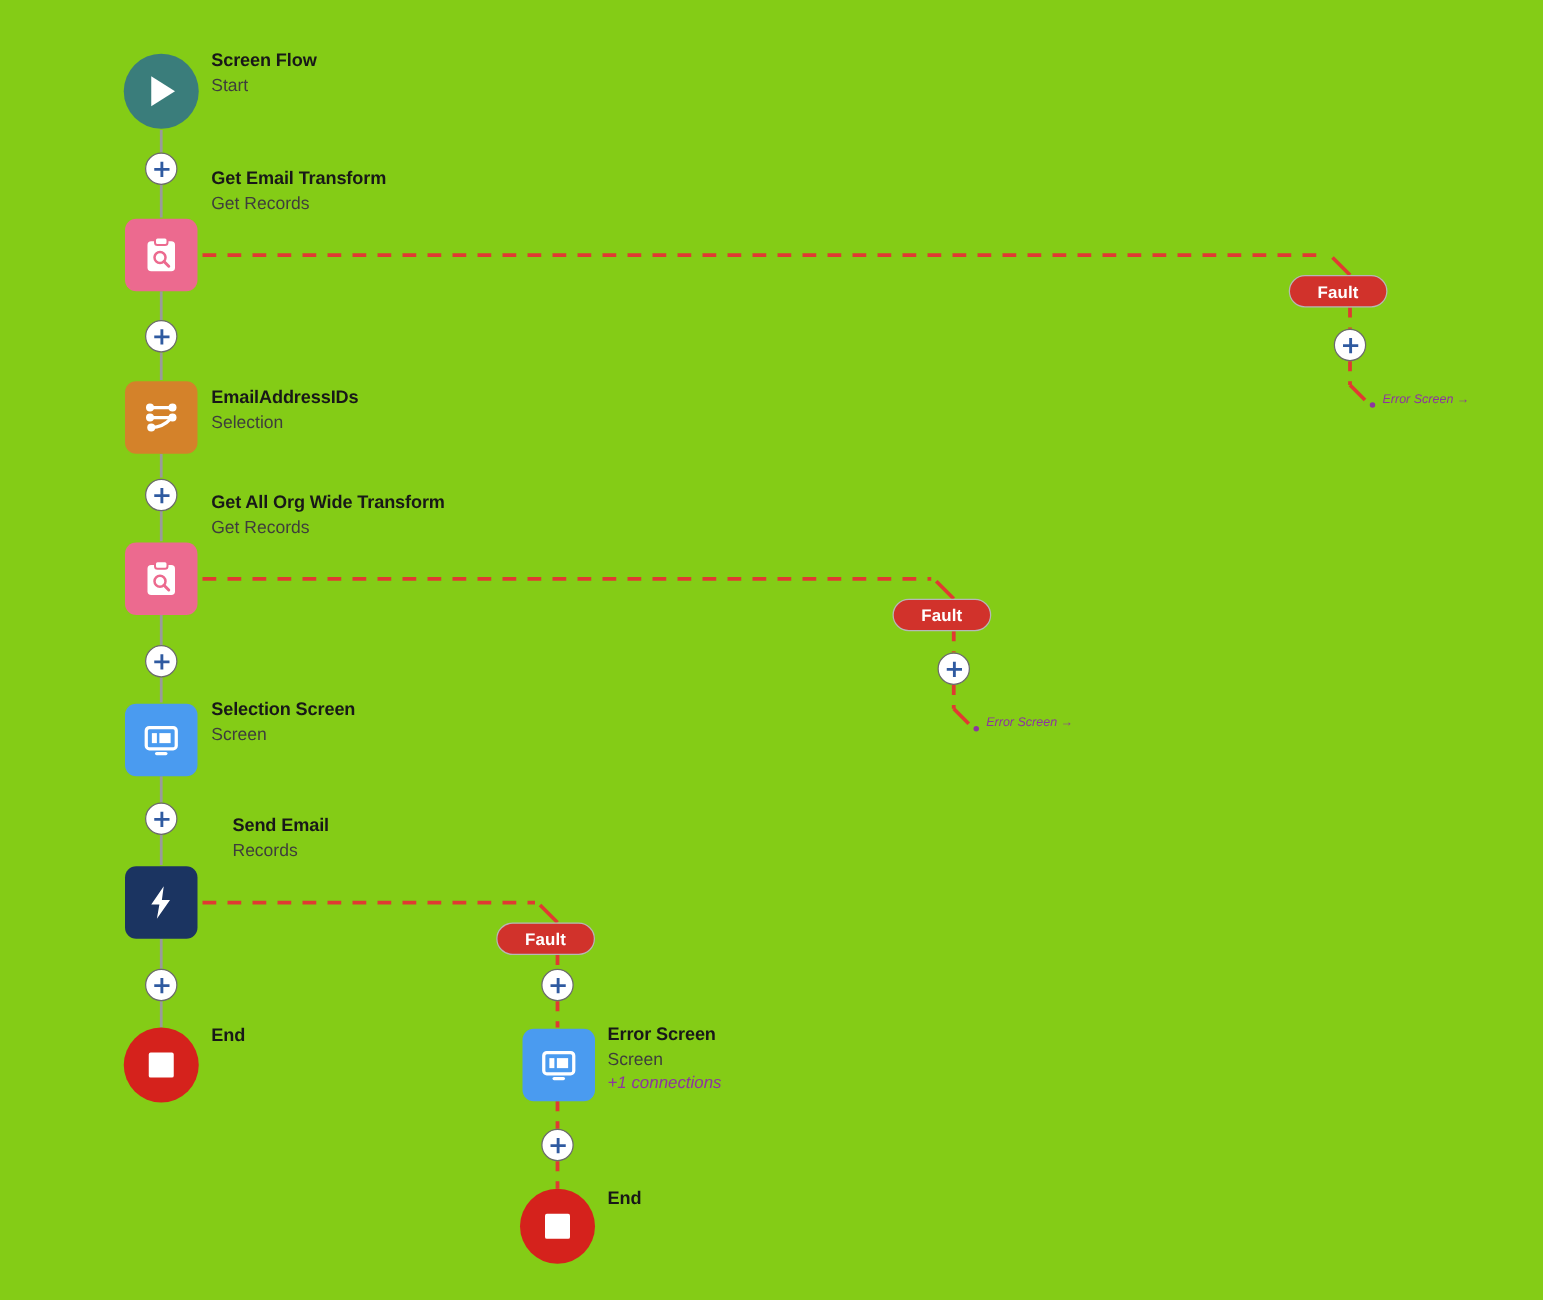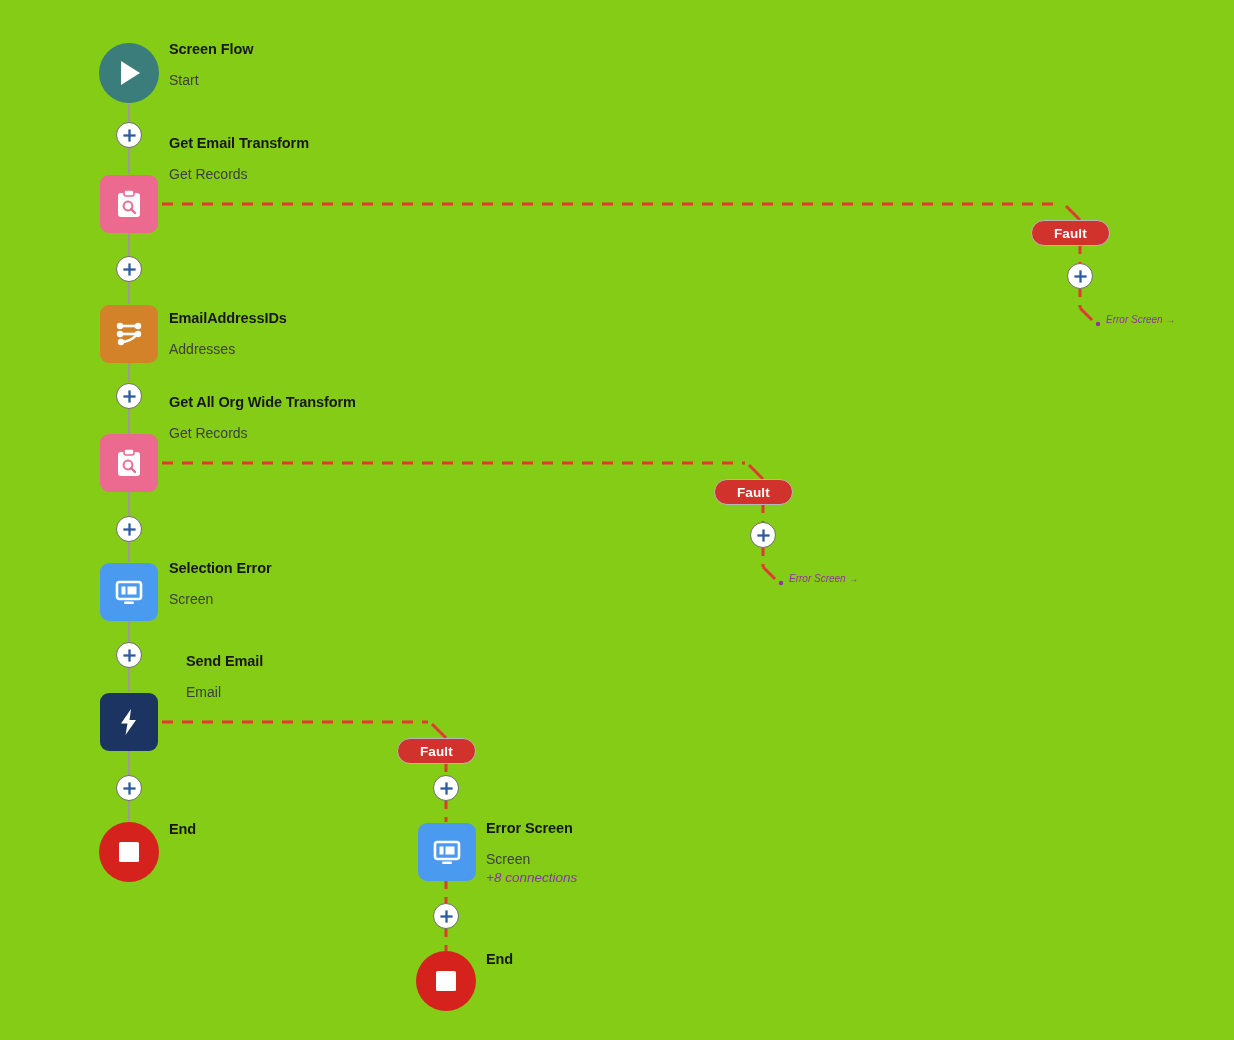--- a/index.html
+++ b/index.html
@@ -50,21 +50,20 @@
   .label .title {
     font-size: 14.5px;
     font-weight: bold;
     color: #181818;
     letter-spacing: -0.1px;
   }
   .label .subtitle {
     font-size: 14px;
     font-weight: normal;
     color: #3e3e3c;
-    margin-top: 12px;
   }
   .label .conn {
     font-size: 13.5px;
     font-style: italic;
     color: #8d35a0;
   }
 
   
   .plus {
     position: absolute;
@@ -221,21 +220,21 @@
         <line x1="7" y1="16" x2="25" y2="16" stroke="#ffffff" stroke-width="2.6"></line>
         <circle cx="7" cy="16" r="3.2" fill="#ffffff"></circle>
         <circle cx="25" cy="16" r="3.2" fill="#ffffff"></circle>
         <path d="M8 24 C 15 24, 20 21, 24 16.5" stroke="#ffffff" stroke-width="2.6" fill="none" stroke-linecap="round"></path>
         <circle cx="8" cy="24" r="3.2" fill="#ffffff"></circle>
       </svg>
     </span>
   </div>
   <div class="label" style="left:169px; top:309px;">
     <div class="title">EmailAddressIDs</div>
-    <div class="subtitle">Addresses</div>
+    <div class="subtitle">Selection</div>
   </div>
 
   <div class="plus" style="left:116px; top:383px;">
     <svg width="15" height="15" viewBox="0 0 15 15">
       <line x1="7.5" y1="1.4" x2="7.5" y2="13.6" stroke="#2f5aa0" stroke-width="2.3"></line>
       <line x1="1.4" y1="7.5" x2="13.6" y2="7.5" stroke="#2f5aa0" stroke-width="2.3"></line>
     </svg>
   </div>
 
   <div class="node node-sq" style="left:100px; top:434px; background:#ec6a8f;">
@@ -264,41 +263,41 @@
     <span>
       <svg width="32" height="32" viewBox="0 0 32 32">
         <rect x="4" y="6" width="24" height="17" rx="2.5" fill="none" stroke="#ffffff" stroke-width="2.6"></rect>
         <rect x="8.5" y="10.5" width="4" height="8" fill="#ffffff"></rect>
         <rect x="14.5" y="10.5" width="9" height="8" fill="#ffffff"></rect>
         <rect x="11" y="25.5" width="10" height="2.6" rx="1.3" fill="#ffffff"></rect>
       </svg>
     </span>
   </div>
   <div class="label" style="left:169px; top:559px;">
-    <div class="title">Selection Error</div>
+    <div class="title">Selection Screen</div>
     <div class="subtitle">Screen</div>
   </div>
 
   <div class="plus" style="left:116px; top:642px;">
     <svg width="15" height="15" viewBox="0 0 15 15">
       <line x1="7.5" y1="1.4" x2="7.5" y2="13.6" stroke="#2f5aa0" stroke-width="2.3"></line>
       <line x1="1.4" y1="7.5" x2="13.6" y2="7.5" stroke="#2f5aa0" stroke-width="2.3"></line>
     </svg>
   </div>
 
   <div class="node node-sq" style="left:100px; top:693px; background:#1b3461;">
     <span>
       <svg width="30" height="30" viewBox="0 0 30 30">
         <polygon points="17,2 7,16.5 13.5,16.5 11.5,28 22,13 15.5,13" fill="#ffffff"></polygon>
       </svg>
     </span>
   </div>
   <div class="label" style="left:186px; top:652px;">
     <div class="title">Send Email</div>
-    <div class="subtitle">Email</div>
+    <div class="subtitle">Records</div>
   </div>
 
   <div class="plus" style="left:116px; top:775px;">
     <svg width="15" height="15" viewBox="0 0 15 15">
       <line x1="7.5" y1="1.4" x2="7.5" y2="13.6" stroke="#2f5aa0" stroke-width="2.3"></line>
       <line x1="1.4" y1="7.5" x2="13.6" y2="7.5" stroke="#2f5aa0" stroke-width="2.3"></line>
     </svg>
   </div>
 
   <div class="node node-circle" style="left:99px; top:822px; background:#d5221c;">
@@ -350,21 +349,21 @@
         <rect x="4" y="6" width="24" height="17" rx="2.5" fill="none" stroke="#ffffff" stroke-width="2.6"></rect>
         <rect x="8.5" y="10.5" width="4" height="8" fill="#ffffff"></rect>
         <rect x="14.5" y="10.5" width="9" height="8" fill="#ffffff"></rect>
         <rect x="11" y="25.5" width="10" height="2.6" rx="1.3" fill="#ffffff"></rect>
       </svg>
     </span>
   </div>
   <div class="label" style="left:486px; top:819px;">
     <div class="title">Error Screen</div>
     <div class="subtitle">Screen</div>
-    <div class="conn">+8 connections</div>
+    <div class="conn">+1 connections</div>
   </div>
 
   <div class="plus" style="left:433px; top:903px;">
     <svg width="15" height="15" viewBox="0 0 15 15">
       <line x1="7.5" y1="1.4" x2="7.5" y2="13.6" stroke="#2f5aa0" stroke-width="2.3"></line>
       <line x1="1.4" y1="7.5" x2="13.6" y2="7.5" stroke="#2f5aa0" stroke-width="2.3"></line>
     </svg>
   </div>
 
   <div class="node node-circle" style="left:416px; top:951px; background:#d5221c;">

